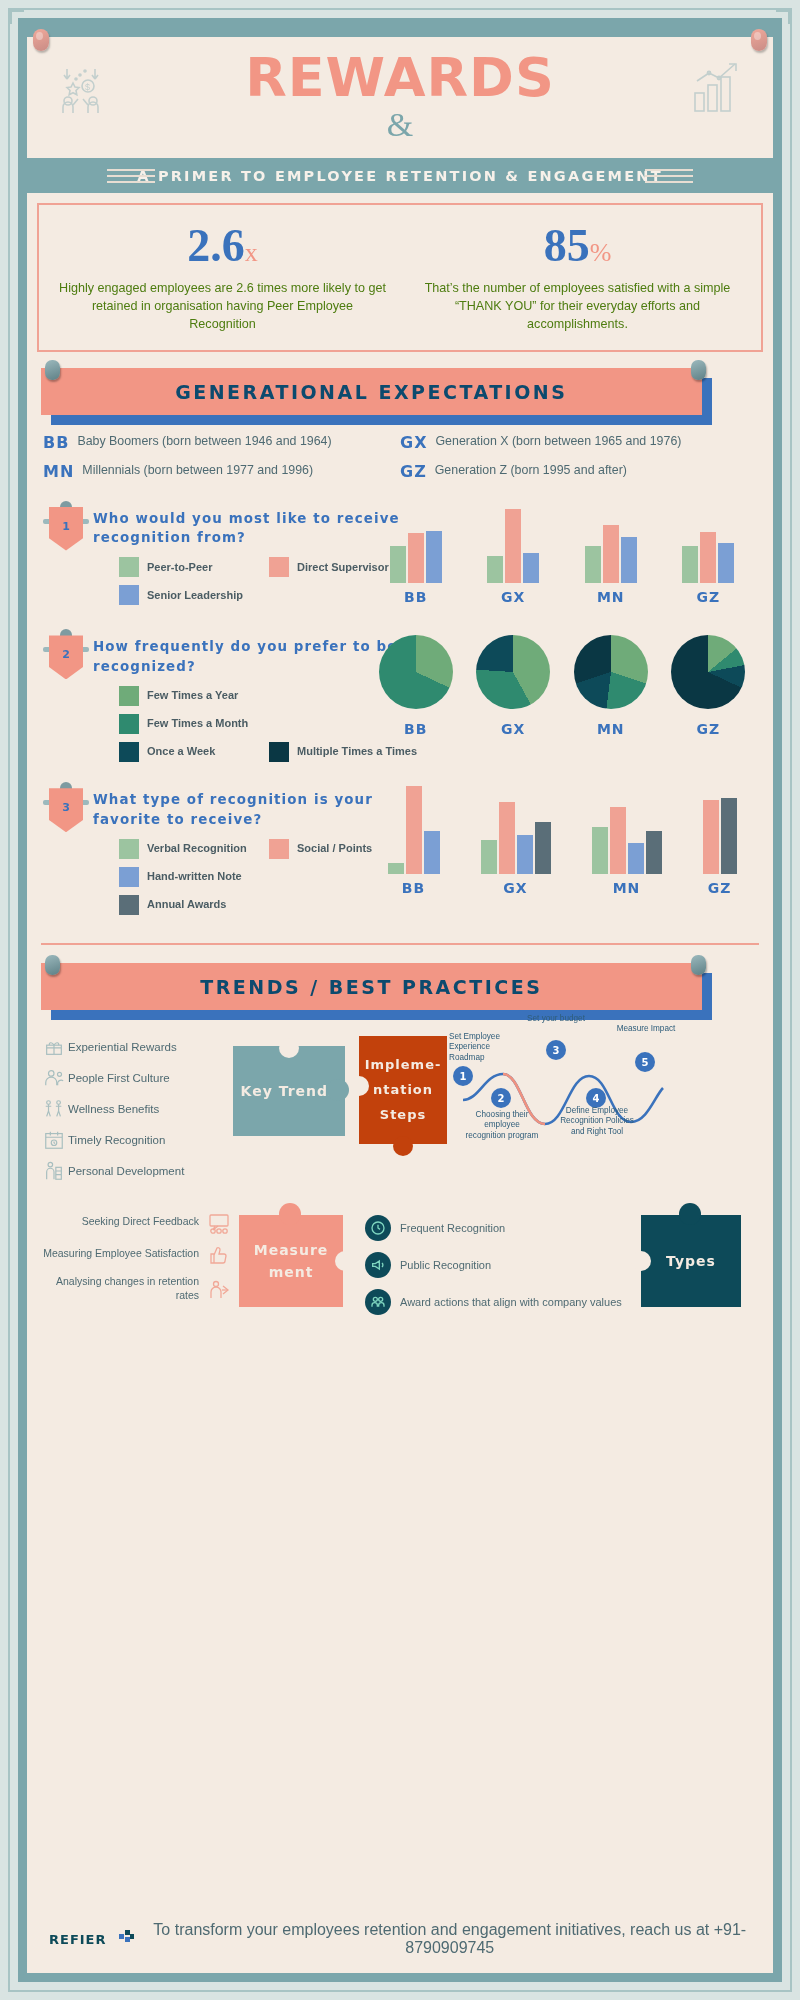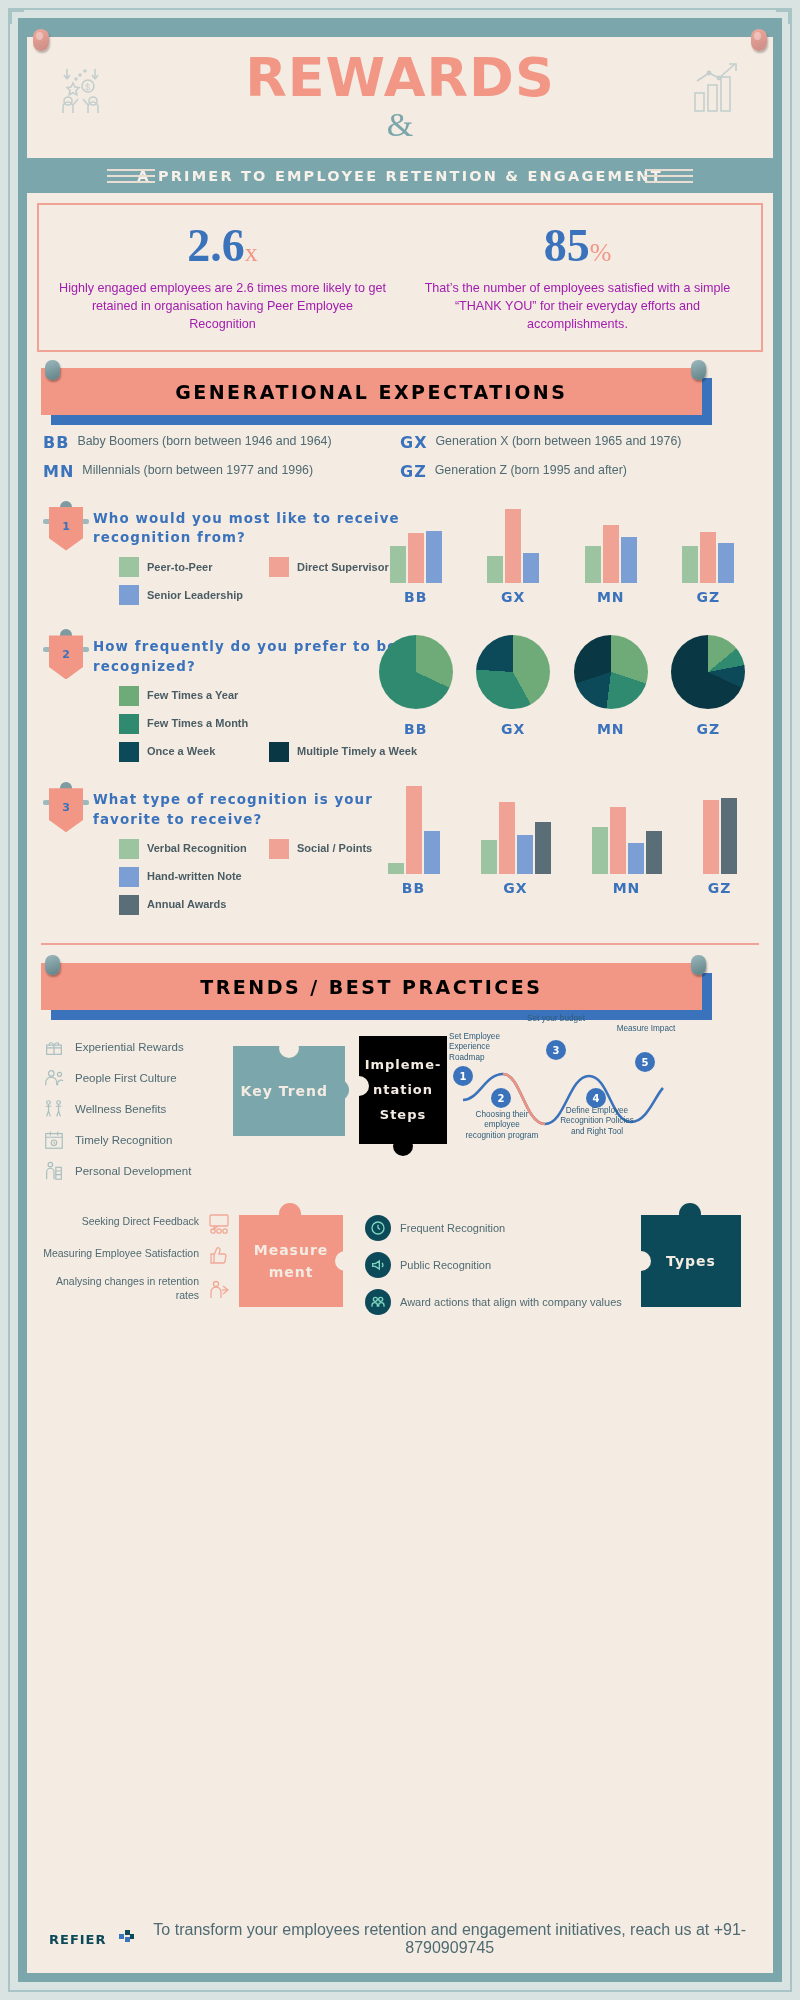--- a/index.html
+++ b/index.html
@@ -71,33 +71,33 @@
   .stats-box {
     border:2px solid #f0a294; margin:10px 10px 0; background:#f4ebe2;
     display:flex; padding:18px 6px 16px;
   }
   .stat { flex:1; text-align:center; padding:0 14px; }
   .stat-num {
     font-family:"Liberation Serif", serif; font-weight:bold;
     font-size:46px; color:#3a72bc; line-height:1;
   }
   .stat-unit { font-size:26px; color:#f29685; font-family:"Liberation Serif",serif; }
-  .stat-desc { font-size:12.6px; color:#a21caf; line-height:1.45; margin-top:10px; }
+  .stat-desc { font-size:12.6px; color:#4d7c0f; line-height:1.45; margin-top:10px; }
 
   
   .section-wrap{ margin:16px 14px 0; position:relative; }
   .banner {
     background:#f29685; position:relative; padding:13px 0 12px;
     text-align:center; width:92%;
   }
   .banner-shadow{ position:absolute; left:10px; top:10px; width:92%; height:100%; background:#3a72bc; z-index:0;}
   .banner-inner{position:relative; z-index:1;}
   .banner-text {
     font-family:"DejaVu Sans", sans-serif; font-weight:bold;
-    color:#000000; font-size:19px; letter-spacing:2.5px;
+    color:#0c4a6e; font-size:19px; letter-spacing:2.5px;
   }
   .banner-pin{ position:absolute; width:15px; height:20px; border-radius:7px;
     background:linear-gradient(160deg,#9cb9bd,#5e8086); z-index:3; box-shadow:1px 2px 2px rgba(0,0,0,.3); }
   .bp-l{left:4px;top:-8px;}
   .bp-r{right:-4px;top:-8px;}
 
   
   .gen-key { display:flex; flex-wrap:wrap; margin:18px 16px 0; }
   .gen-item{ width:50%; display:flex; gap:8px; margin-bottom:10px; padding-right:10px;}
   .gen-code{ font-family:"DejaVu Sans", sans-serif; font-weight:bold; color:#3a72bc; font-size:16px; letter-spacing:1px; min-width:26px;}
@@ -128,29 +128,29 @@
   
   .chart-area{ flex:1; display:flex; justify-content:space-around; align-items:flex-end; padding-left:4px;}
   .grp{ text-align:center; }
   .bars{ display:flex; align-items:flex-end; justify-content:center; gap:2px; height:110px;}
   .bar{ width:16px; }
   .glabel{ font-family:"DejaVu Sans",sans-serif; font-weight:bold; color:#3a72bc; font-size:14px; letter-spacing:1px; margin-top:6px;}
   .pie{ width:74px; height:74px; border-radius:50%; }
 
   
   .trend-list{ margin:14px 0 0 18px; }
-  .trend-row{ display:flex; align-items:center; gap:10px; margin-bottom:9px;}
+  .trend-row{ display:flex; align-items:center; gap:3px; margin-bottom:9px;}
   .trend-ico{ width:22px; height:22px; flex:none; opacity:.75;}
   .trend-tx{ font-size:11.5px; color:#4e6a72;}
 
   .puzzle{ position:relative; color:#f4ebe2; font-family:"DejaVu Sans",sans-serif;
     font-weight:bold; display:flex; align-items:center; justify-content:center;
     text-align:center; letter-spacing:1px; font-size:14px; line-height:1.5;}
   .pz-teal{ background:#7ba6ab; }
-  .pz-dark{ background:#000000;text-align:center; }
+  .pz-dark{ background:#c2410c;text-align:center; }
   .pz-pink{ background:#f29685; }
   .pz-navy{ background:#0d4a59; }
   .knob{ position:absolute; border-radius:50%; }
 
   .step-num{ width:20px;height:20px;border-radius:50%;background:#3a72bc;color:#fff;
     font-size:10px;font-weight:bold;display:flex;align-items:center;justify-content:center;
     font-family:"DejaVu Sans",sans-serif;}
   .step-tx{ font-size:8.2px; color:#2f5d7a; line-height:1.25; text-align:center; width:74px;}
 
   .ret-row{display:flex;align-items:center;gap:9px;margin-bottom:11px;}
@@ -362,21 +362,21 @@
           <div class="leg-item" style="width:100%">
             <span class="leg-sw" style="background:#2f8a6f"></span>
             <span class="leg-tx">Few Times a Month</span>
           </div>
           <div class="leg-item">
             <span class="leg-sw" style="background:#0d4a59"></span>
             <span class="leg-tx">Once a Week</span>
           </div>
           <div class="leg-item">
             <span class="leg-sw" style="background:#0a3744"></span>
-            <span class="leg-tx">Multiple Timely a Week</span>
+            <span class="leg-tx">Multiple Times a Times</span>
           </div>
         </div>
       </div>
     </div>
     <div class="chart-area" id="chart2" style="align-items:flex-start;padding-top:4px;">
         <div class="grp">
           <div class="pie" style="background: conic-gradient(rgb(111, 171, 121) 0deg, rgb(111, 171, 121) 115.2deg, rgb(47, 138, 111) 115.2deg, rgb(47, 138, 111) 360deg);"></div>
           <div class="glabel" style="margin-top: 12px;">BB</div>
         </div>
         <div class="grp">

